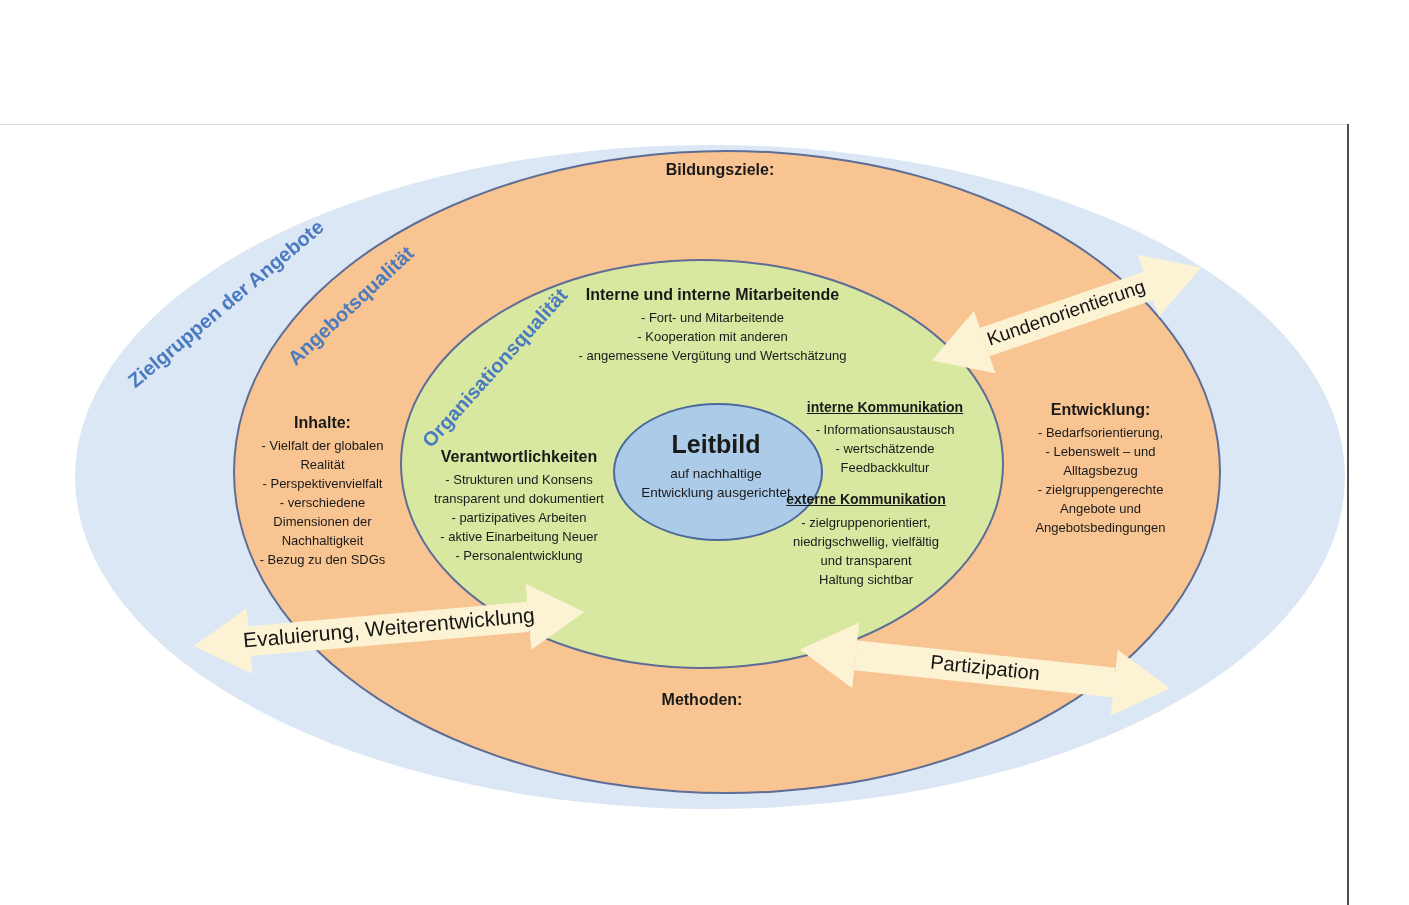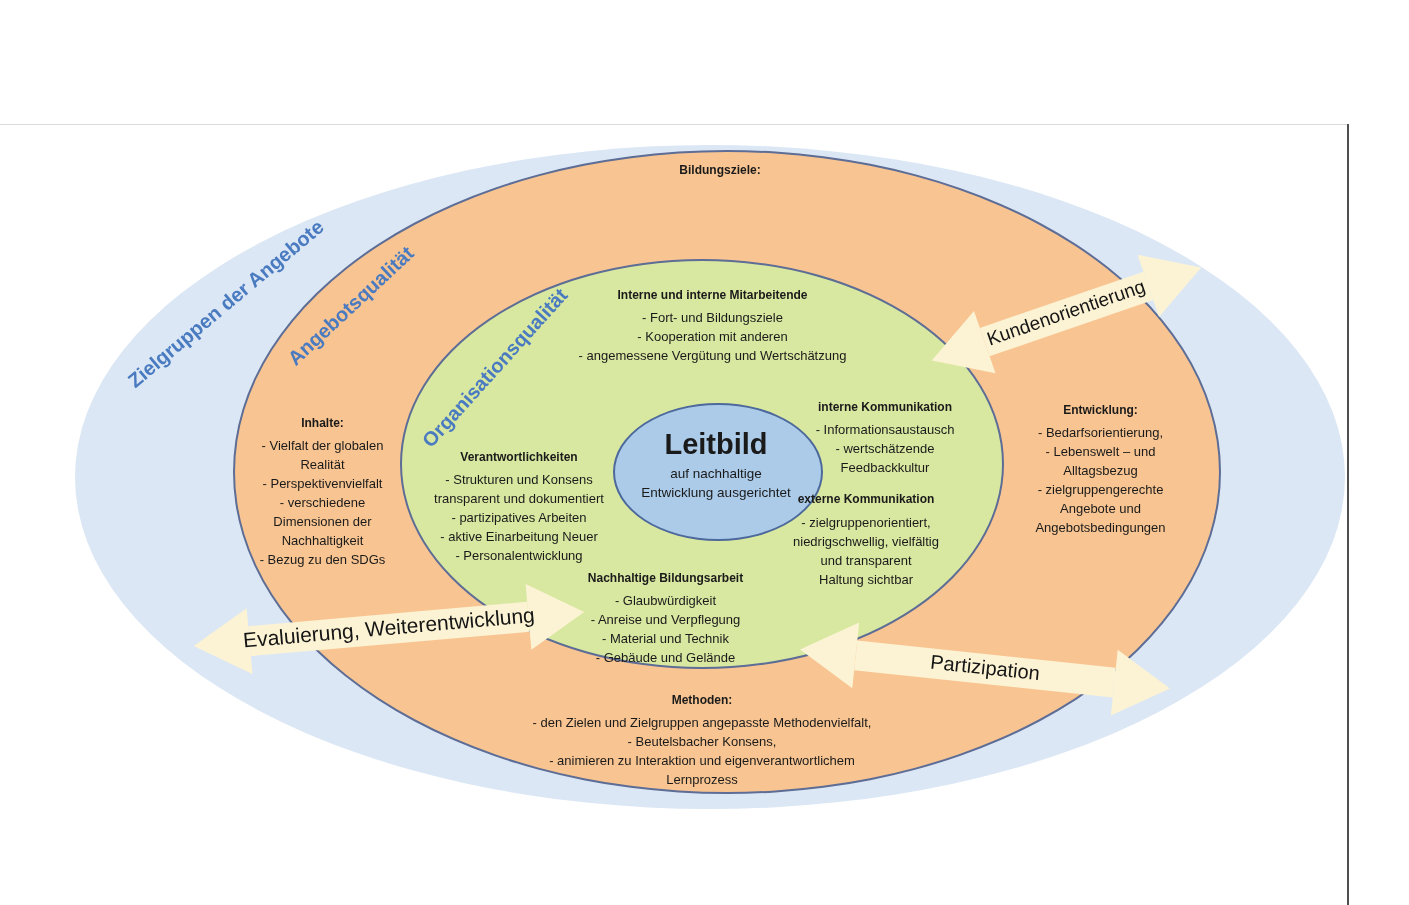--- a/index.html
+++ b/index.html
@@ -25,27 +25,27 @@
   .arrow .head{width:0;height:0;border-top:33px solid transparent;border-bottom:33px solid transparent;}
   .arrow .head.left{border-right:56px solid #fcf3d4;}
   .arrow .head.right{border-left:56px solid #fcf3d4;}
   .arrow .shaft{flex:1;height:30px;background:#fcf3d4;}
   .arrow .arrow-label{position:absolute;left:50%;top:50%;transform:translate(-50%,-55%);white-space:nowrap;font-size:19px;color:#151515;}
   .arrow.evaluierung .arrow-label{font-size:21px;}
   .arrow.partizipation .arrow-label{font-size:20px;}
 
   
   .tblock{position:absolute;z-index:7;text-align:center;}
-  .tb-title{font-size:12px;font-weight:700;line-height:20px;}
+  .tb-title{font-size:16px;font-weight:700;line-height:20px;}
   .tb-lines{font-size:13px;line-height:19px;margin-top:3px;}
-  .tblock.small .tb-title{font-size:12px;}
+  .tblock.small .tb-title{font-size:14px;text-decoration:underline;}
   .tblock.externe .tb-title{width:160px;margin:0 auto;line-height:21px;}
 
   
-  .tblock.leitbild .tb-title{font-size:29px;line-height:36px;}
+  .tblock.leitbild .tb-title{font-size:25px;line-height:36px;}
   .tblock.leitbild .tb-lines{font-size:13.5px;line-height:19px;margin-top:2px;}
 </style>
 </head>
 <body>
 
 <div class="stage">
 
   <div class="page-top-line"></div>
   <div class="page-right-line"></div>
 
@@ -79,21 +79,21 @@
     <span class="arrow-label">Partizipation</span>
   </div>
 
   <div class="tblock" style="left:505px;top:160px;width:430px;">
     <div class="tb-title">Bildungsziele:</div>
   </div>
 
   <div class="tblock" style="left:535px;top:285px;width:355px;">
     <div class="tb-title">Interne und interne Mitarbeitende</div>
     <div class="tb-lines">
-        <div>- Fort- und Bildungsziele</div>
+        <div>- Fort- und Mitarbeitende</div>
         <div>- Kooperation mit anderen</div>
         <div>- angemessene Vergütung und Wertschätzung</div>
       </div>
   </div>
 
   <div class="tblock" style="left:225px;top:413px;width:195px;">
     <div class="tb-title">Inhalte:</div>
     <div class="tb-lines">
         <div>- Vielfalt der globalen</div>
         <div>Realität</div>
@@ -148,33 +148,18 @@
     <div class="tb-lines">
         <div>- Bedarfsorientierung,</div>
         <div>- Lebenswelt – und</div>
         <div>Alltagsbezug</div>
         <div>- zielgruppengerechte</div>
         <div>Angebote und</div>
         <div>Angebotsbedingungen</div>
       </div>
   </div>
 
-  <div class="tblock" style="left:548px;top:568px;width:235px;">
-    <div class="tb-title">Nachhaltige Bildungsarbeit</div>
-    <div class="tb-lines">
-        <div>- Glaubwürdigkeit</div>
-        <div>- Anreise und Verpflegung</div>
-        <div>- Material und Technik</div>
-        <div>- Gebäude und Gelände</div>
-      </div>
-  </div>
 
   <div class="tblock" style="left:462px;top:690px;width:480px;">
     <div class="tb-title">Methoden:</div>
-    <div class="tb-lines">
-        <div>- den Zielen und Zielgruppen angepasste Methodenvielfalt,</div>
-        <div>- Beutelsbacher Konsens,</div>
-        <div>- animieren zu Interaktion und eigenverantwortlichem</div>
-        <div>Lernprozess</div>
-      </div>
   </div>
 
 </div>
 
 </body></html>

